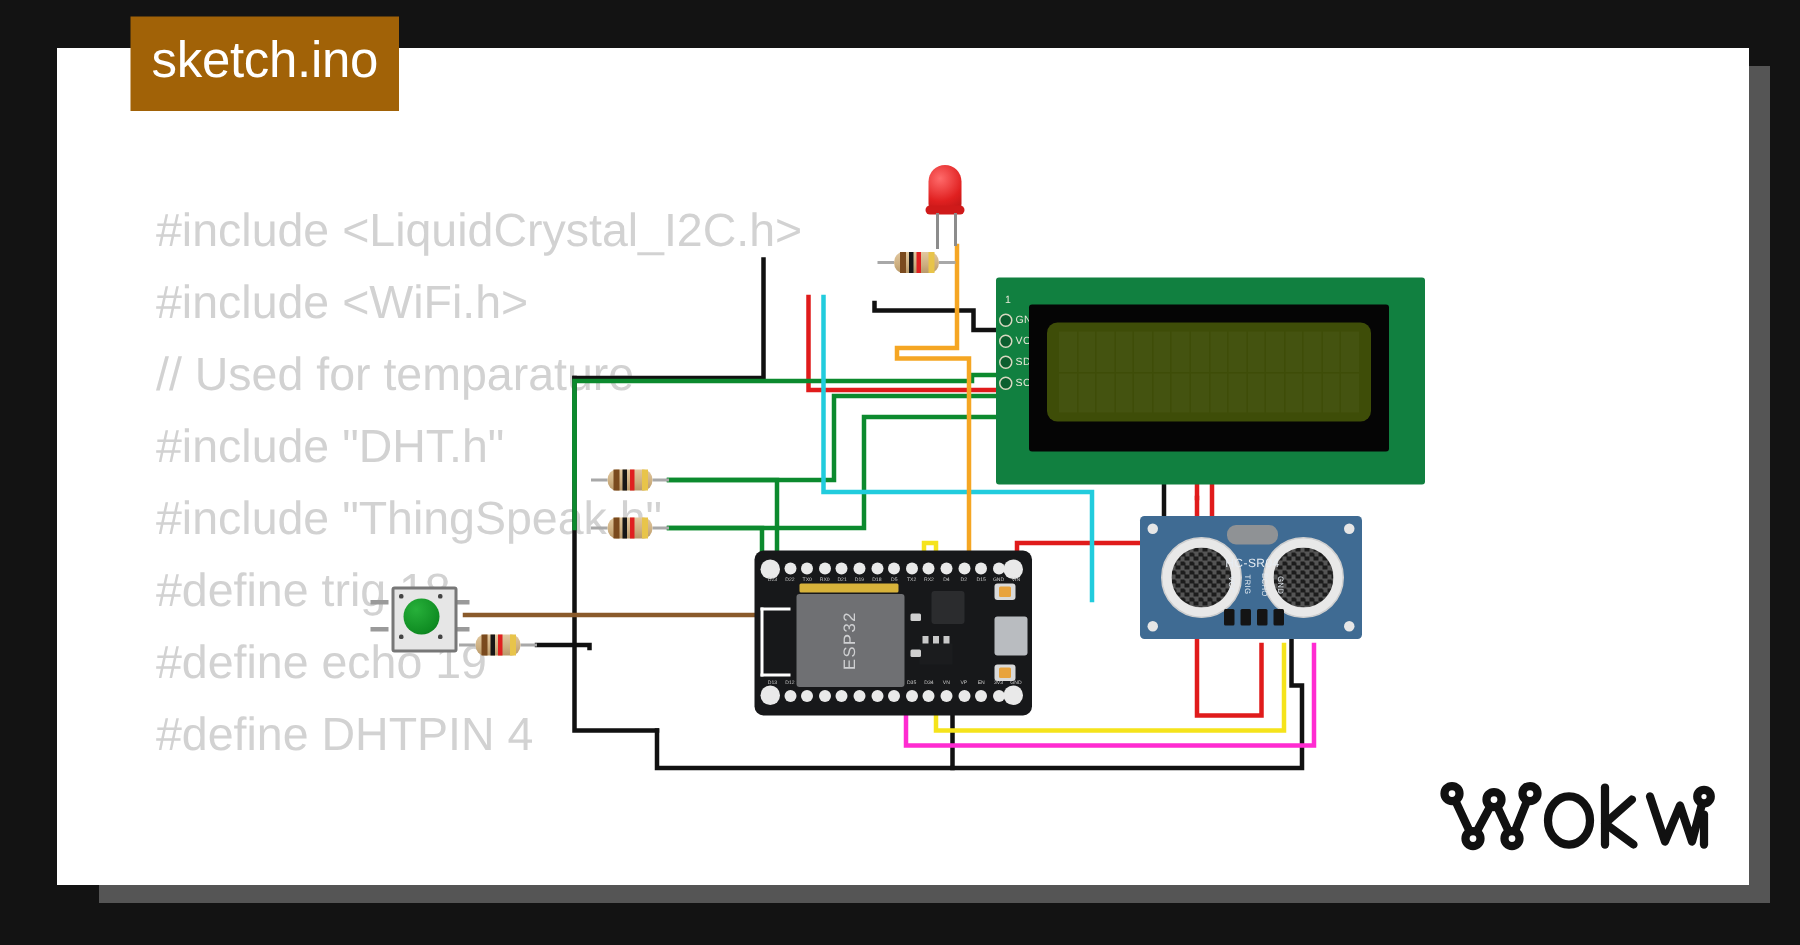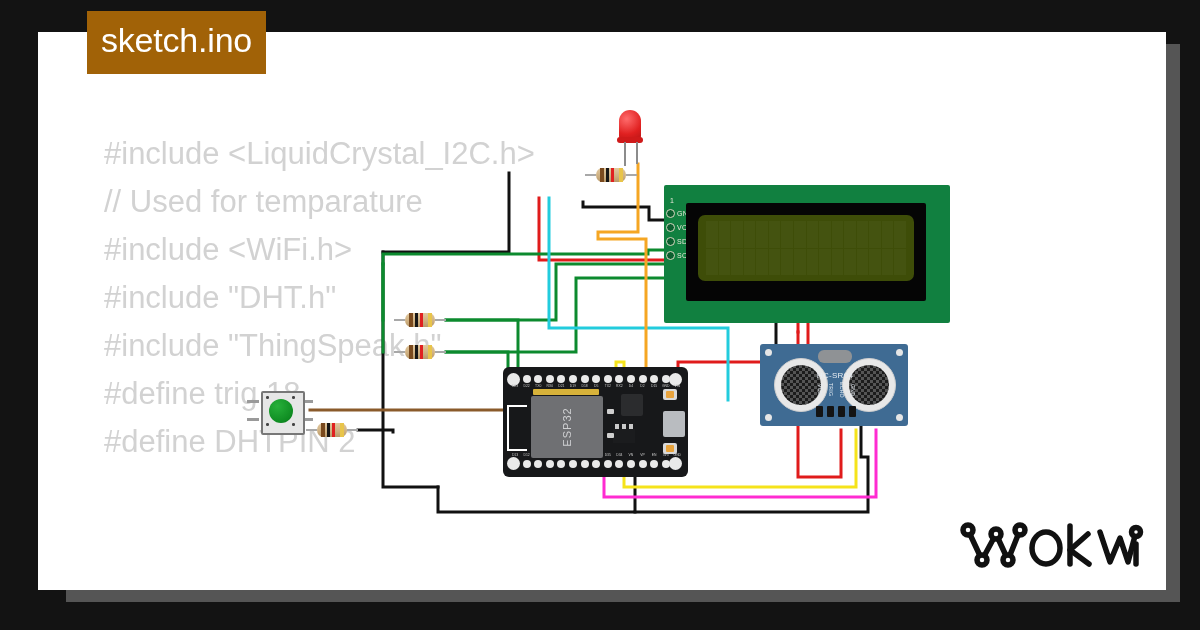--- a/index.html
+++ b/index.html
@@ -275,27 +275,28 @@
 <body>
 
 <div id="stage">
 
   <div class="shadow"></div>
 
   <div class="canvas">
 
     <div class="code">
       <div class="ln">#include &lt;LiquidCrystal_I2C.h&gt;</div>
+      <div class="ln">#include &lt;WiFi.h&gt;</div>
       <div class="ln">// Used for temparature</div>
-      <div class="ln">#include &lt;WiFi.h&gt;</div>
       <div class="ln">#include "DHT.h"</div>
       <div class="ln">#include "ThingSpeak.h"</div>
       <div class="ln blank"></div>
       <div class="ln">#define trig 18</div>
-      <div class="ln">#define DHTPIN 2</div>
+      <div class="ln">#define echo 19</div>
+      <div class="ln">#define DHTPIN 4</div>
     </div>
 
     <svg class="wires" viewBox="0 0 1128 558">
       <g fill="none" stroke-width="3" stroke-linecap="square" stroke-linejoin="miter">
 
         <path d="M545 170 L545 175 L611 175 L611 188 L628 188" stroke="#111111"></path>
         <path d="M345 220 L345 455 L400 455" stroke="#111111"></path>
         <path d="M345 220 L471 220 L471 141" stroke="#111111"></path>
         <path d="M400 455 L400 480 L597 480 L597 445" stroke="#111111"></path>
         <path d="M597 480 L830 480 L830 425 L823 425 L823 395" stroke="#111111"></path>

